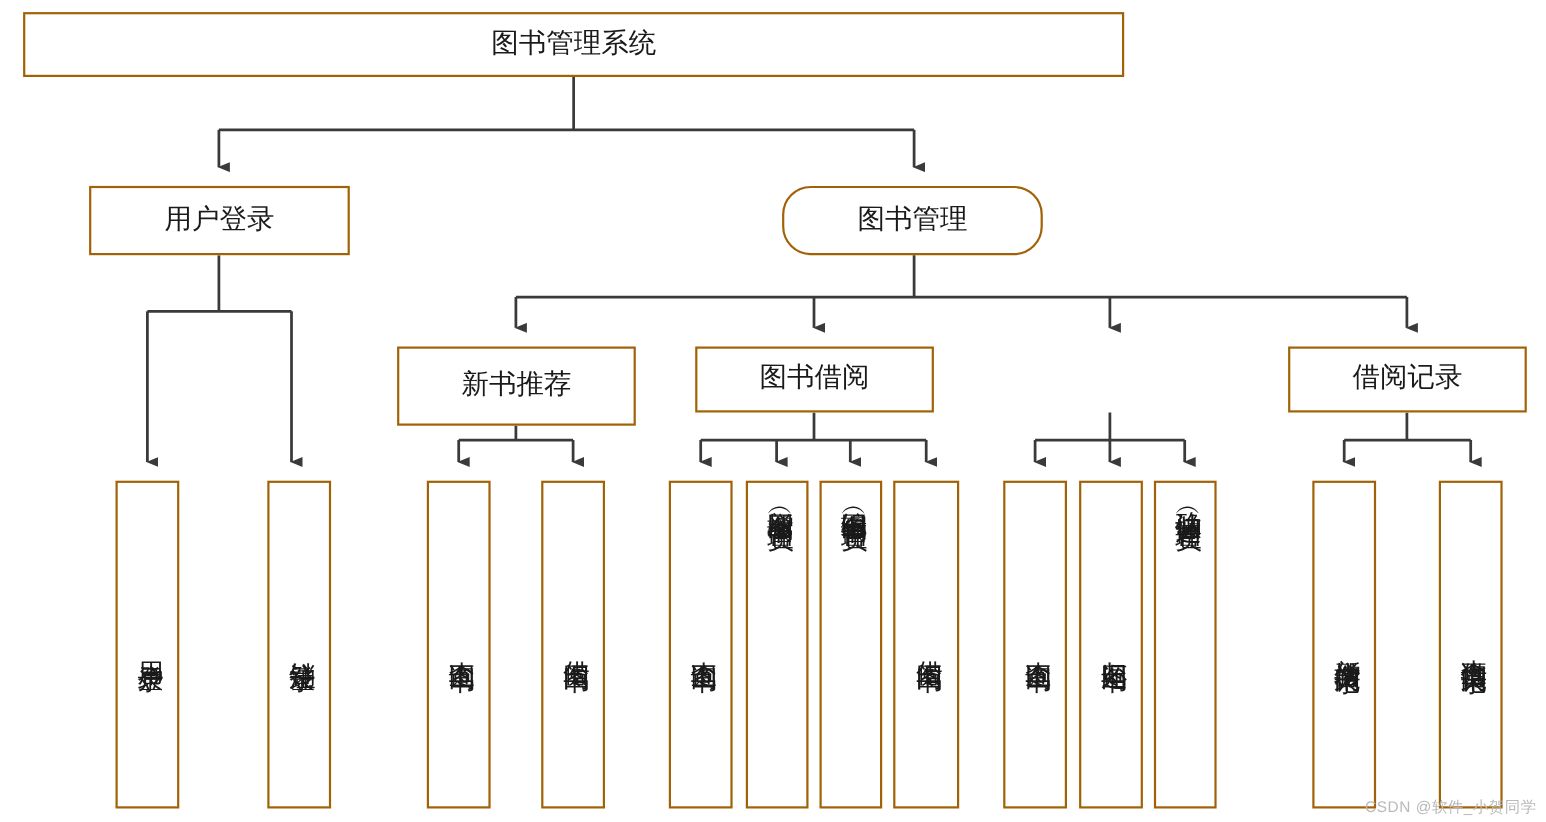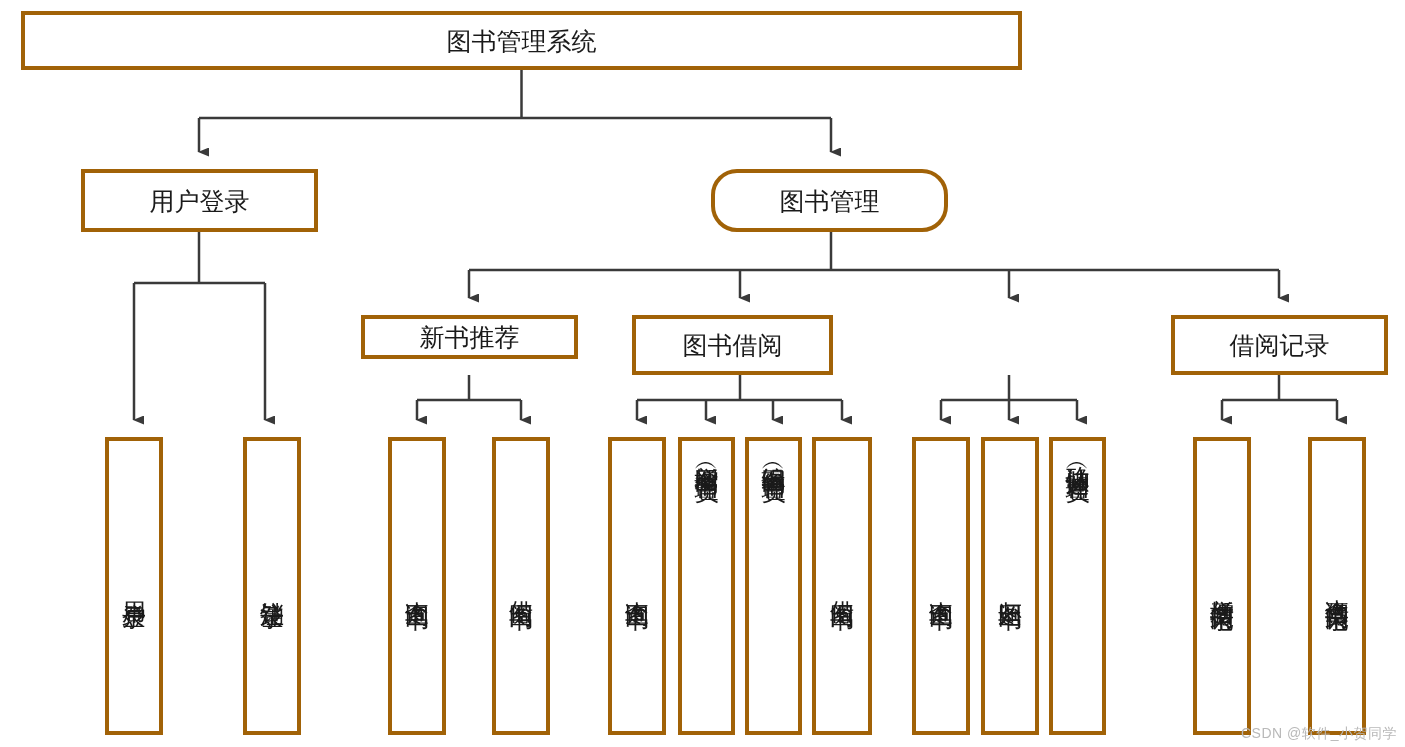--- a/index.html
+++ b/index.html
@@ -22,25 +22,26 @@
     left: 0;
     top: 0;
     width: 1405px;
     height: 747px;
     pointer-events: none;
   }
   .node {
     position: absolute;
     box-sizing: border-box;
     background: #ffffff;
-    border: 4px solid #a16207;
+    border: 2px solid #a16207;
     display: flex;
     align-items: center;
     justify-content: center;
     z-index: 2;
+    font-family: Liberation Mono, monospace;
   }
   .node-label {
     color: #1a1a1a;
     line-height: 1.12;
     white-space: nowrap;
     text-align: center;
   }
   
   .node.horiz .node-label {
     font-size: 25px;
@@ -135,25 +136,25 @@
   </div>
 
   <div class="node horiz" style="left:81px; top:169px; width:237px; height:63px;">
     <span class="node-label">用户登录</span>
   </div>
 
   <div class="node horiz" style="left:711px; top:169px; width:237px; height:63px;border-radius:26px;">
     <span class="node-label">图书管理</span>
   </div>
 
-  <div class="node horiz" style="left:361px; top:315px; width:217px; height:44px;">
+  <div class="node horiz" style="left:361px; top:315px; width:217px; height:72px;">
     <span class="node-label">新书推荐</span>
   </div>
 
-  <div class="node horiz" style="left:632px; top:315px; width:201px; height:60px;">
+  <div class="node horiz" style="left:632px; top:315px; width:217px; height:60px;">
     <span class="node-label">图书借阅</span>
   </div>
 
 
   <div class="node horiz" style="left:1171px; top:315px; width:217px; height:60px;align-items:center;">
     <span class="node-label">借阅记录</span>
   </div>
 
   <div class="node vert centered" style="left:105px; top:437px; width:58px; height:298px;">
     <span class="node-label">用户登录</span>

